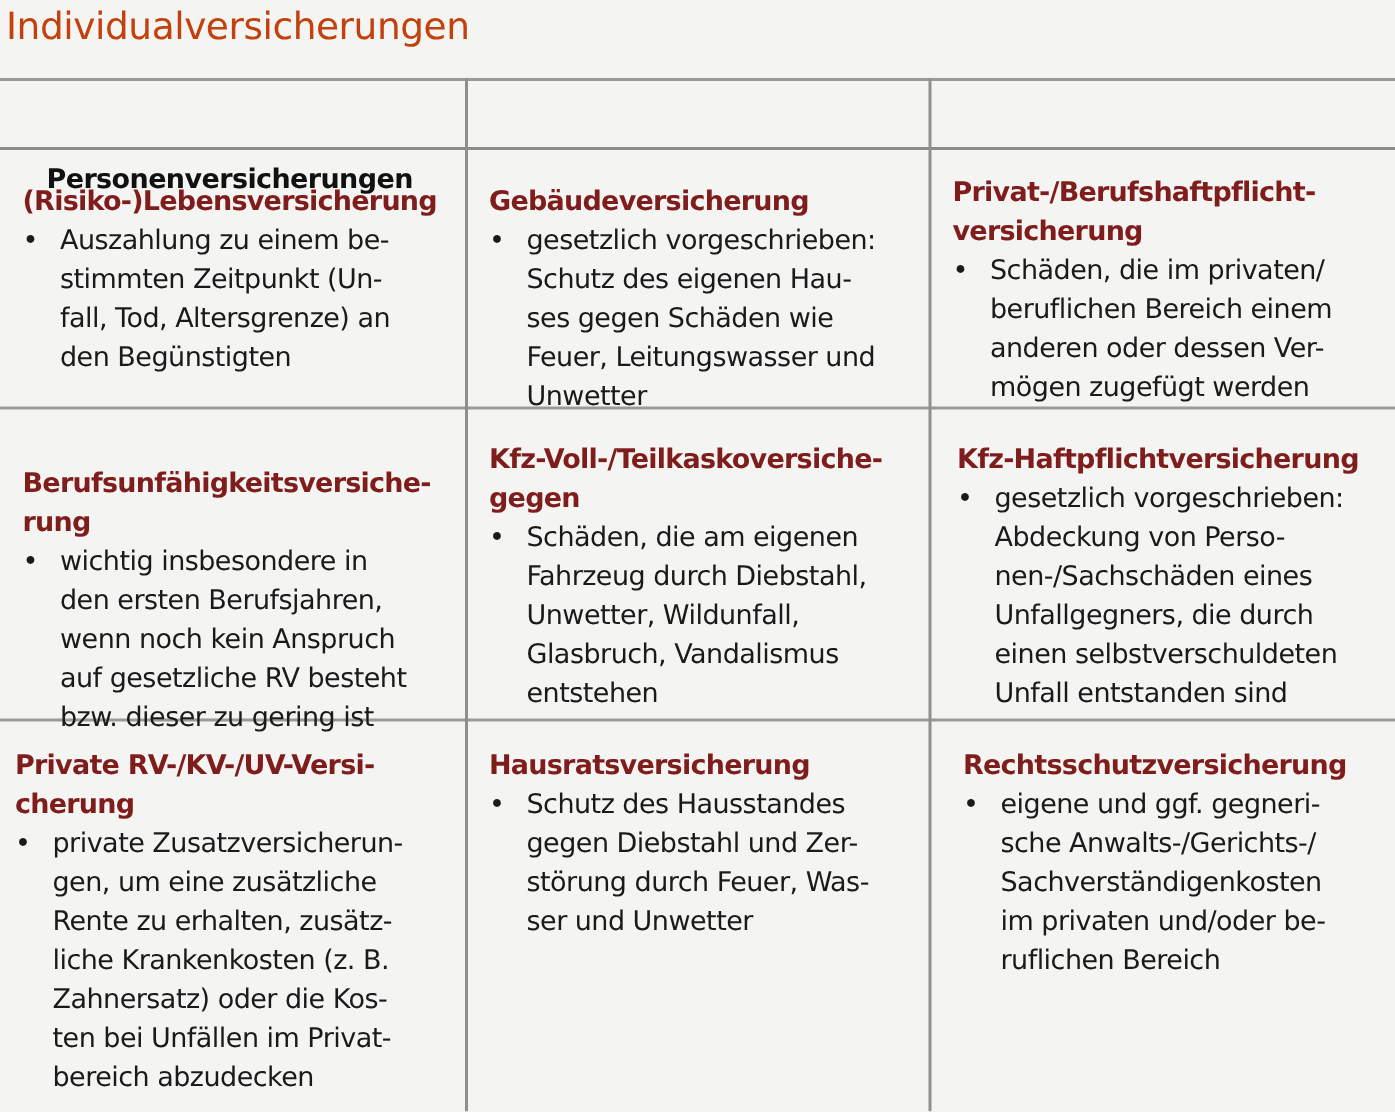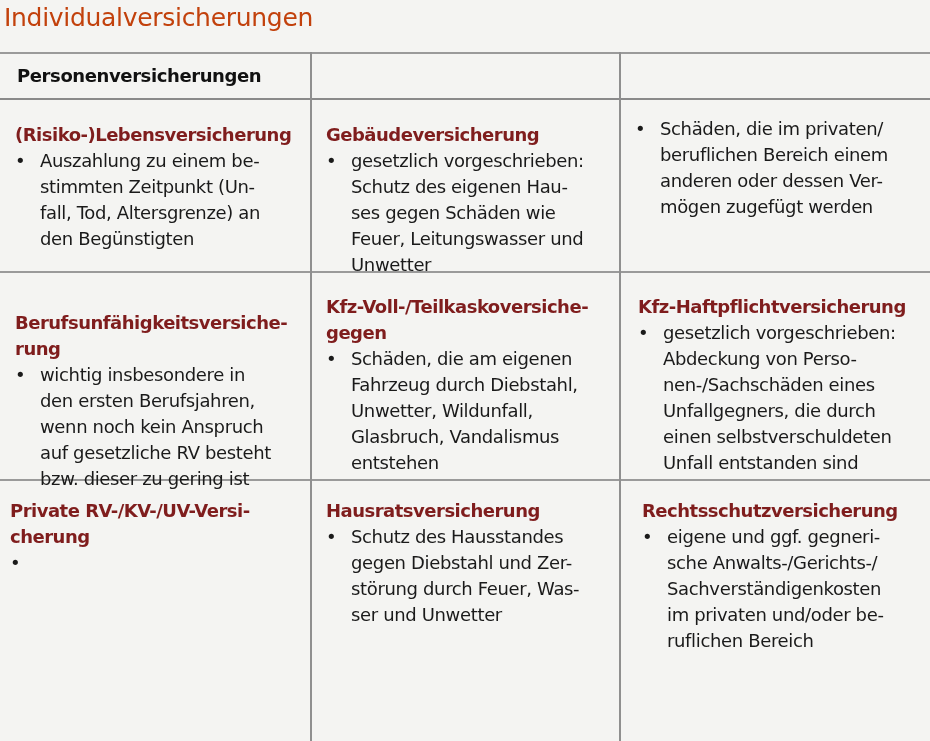--- a/index.html
+++ b/index.html
@@ -95,21 +95,21 @@
 
 <div class="table">
 
   <div class="hline" style="top:0;"></div>
   <div class="hline" style="top:46px;border-top-color:#8a8a8a;"></div>
   <div class="hline" style="top:219px;"></div>
   <div class="hline" style="top:427px;"></div>
   <div class="vline" style="left:310px;"></div>
   <div class="vline" style="left:619px;"></div>
 
-  <div class="hdr" style="left:17px;">Personenversicherungen</div>
+  <div class="hdr" style="left:31px;margin-top:44px;">Personenversicherungen</div>
 
   <div class="cell" style="left:15px;top:60px;width:295px;">
     <div class="cell-title">(Risiko-)Lebensversicherung</div>
     <div class="bullet-row">
       <span class="bullet">•</span>
       <span class="bullet-text">Auszahlung zu einem be-
 stimmten Zeitpunkt (Un-
 fall, Tod, Altersgrenze) an
 den Begünstigten</span>
     </div>
@@ -119,20 +119,22 @@
     <div class="bullet-row">
       <span class="bullet">•</span>
       <span class="bullet-text">gesetzlich vorgeschrieben:
 Schutz des eigenen Hau-
 ses gegen Schäden wie
 Feuer, Leitungswasser und
 Unwetter</span>
     </div>
   </div>
   <div class="cell" style="left:635px;top:54px;width:295px;">
+    <div class="cell-title">Privat-/Berufshaftpflicht-
+versicherung</div>
     <div class="bullet-row">
       <span class="bullet">•</span>
       <span class="bullet-text">Schäden, die im privaten/
 beruflichen Bereich einem
 anderen oder dessen Ver-
 mögen zugefügt werden</span>
     </div>
   </div>
 
   <div class="cell" style="left:15px;top:248px;width:295px;">
@@ -170,20 +172,27 @@
 einen selbstverschuldeten
 Unfall entstanden sind</span>
     </div>
   </div>
 
   <div class="cell" style="left:10px;top:436px;width:300px;">
     <div class="cell-title">Private RV-/KV-/UV-Versi-
 cherung</div>
     <div class="bullet-row">
       <span class="bullet">•</span>
+      <span class="bullet-text">private Zusatzversicherun-
+gen, um eine zusätzliche
+Rente zu erhalten, zusätz-
+liche Krankenkosten (z. B.
+Zahnersatz) oder die Kos-
+ten bei Unfällen im Privat-
+bereich abzudecken</span>
     </div>
   </div>
   <div class="cell" style="left:326px;top:436px;width:295px;">
     <div class="cell-title">Hausratsversicherung</div>
     <div class="bullet-row">
       <span class="bullet">•</span>
       <span class="bullet-text">Schutz des Hausstandes
 gegen Diebstahl und Zer-
 störung durch Feuer, Was-
 ser und Unwetter</span>

